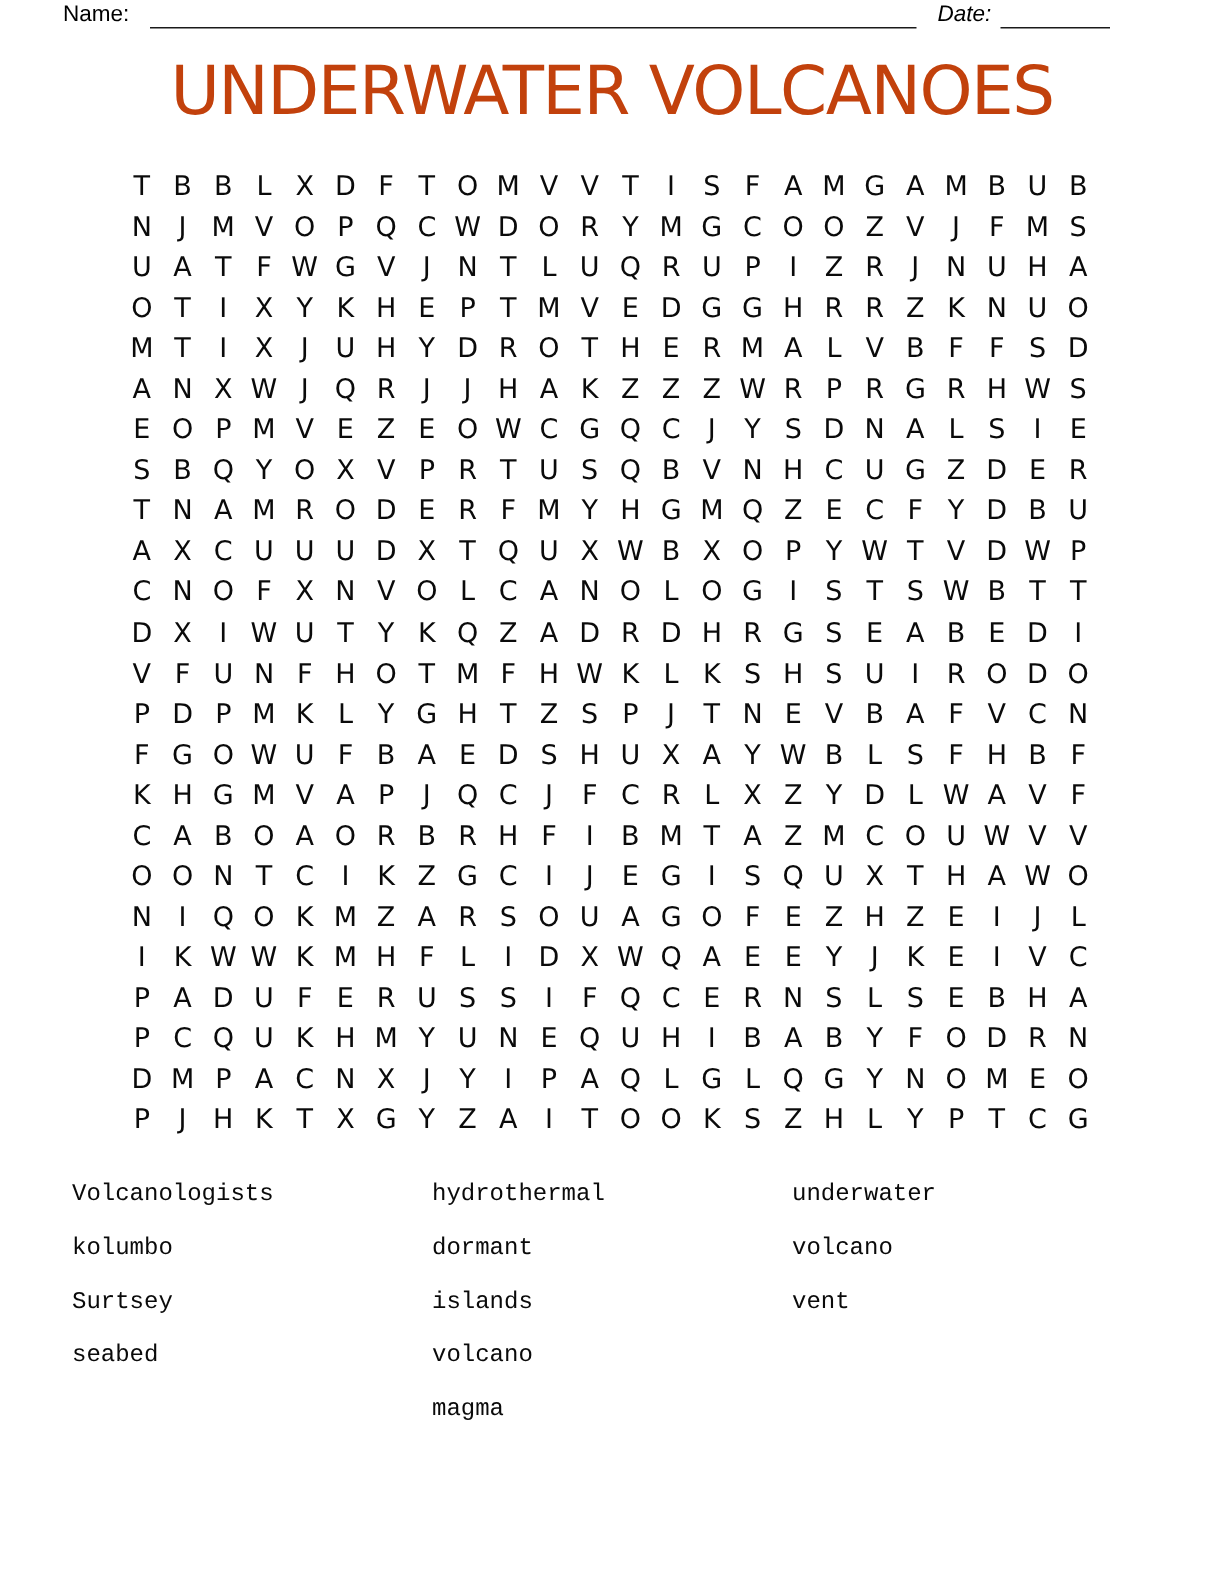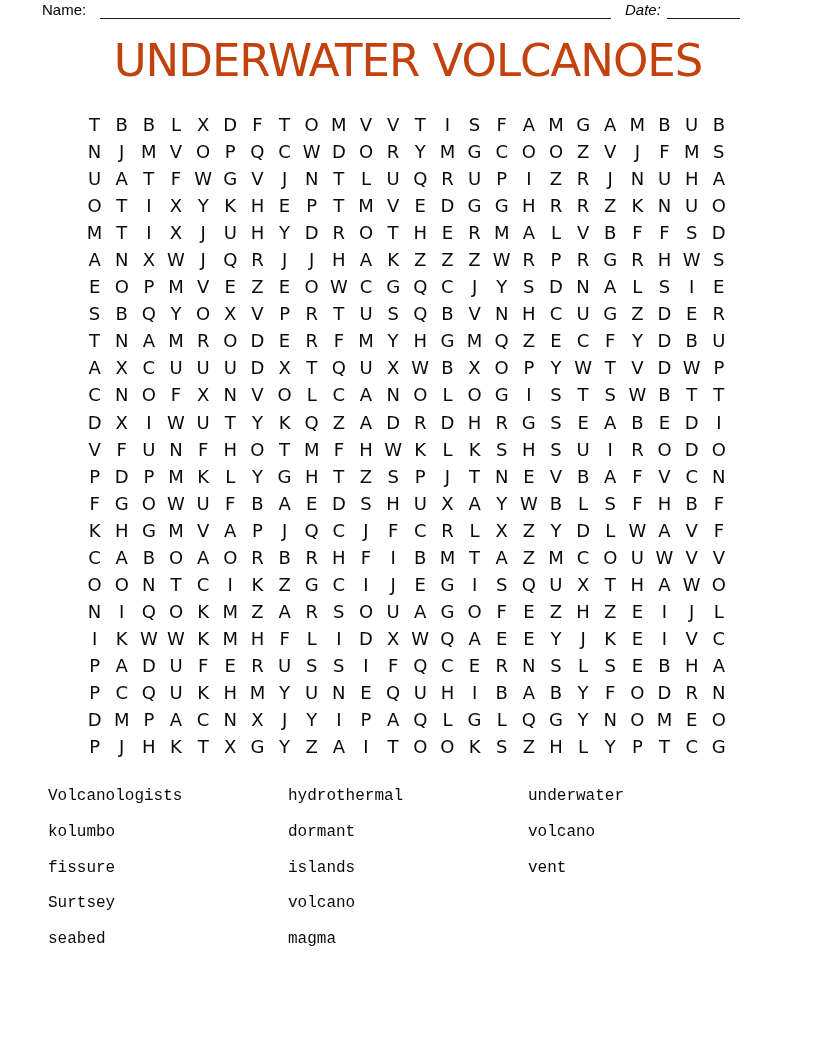--- a/index.html
+++ b/index.html
@@ -678,21 +678,20 @@
       <div class="cell">P</div>
       <div class="cell">T</div>
       <div class="cell">C</div>
       <div class="cell">G</div>
     </div>
 
   <div class="words">
       <div class="word-col word-col-0">
         <div class="word">Volcanologists</div>
         <div class="word">kolumbo</div>
-        <div class="word">fissure</div>
         <div class="word">Surtsey</div>
         <div class="word">seabed</div>
       </div>
       <div class="word-col word-col-1">
         <div class="word">hydrothermal</div>
         <div class="word">dormant</div>
         <div class="word">islands</div>
         <div class="word">volcano</div>
         <div class="word">magma</div>
       </div>

